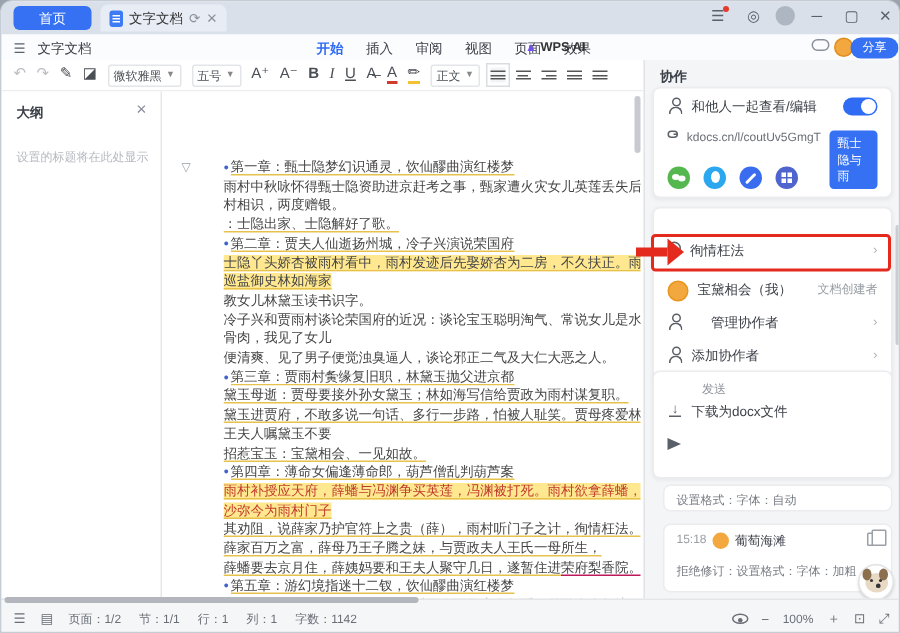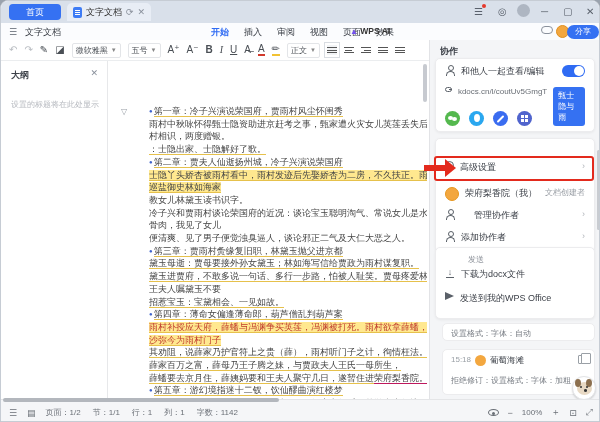--- a/index.html
+++ b/index.html
@@ -238,21 +238,21 @@
   <div class="outline">
     <div class="outline-title">大纲</div>
     <div class="outline-close">✕</div>
     <div class="outline-empty">设置的标题将在此处显示</div>
   </div>
 
   <div class="docarea">
     <span class="para-handle">▽</span>
     <span class="doc-scroll-v"></span>
     <div class="doclines" id="doc-lines">
-        <div class="docline" style="top: 0px;"><span class="bullet">●</span><span class="seg uly">第一章：冷子兴演说荣国府，贾雨村风尘怀闺秀</span></div>
+        <div class="docline" style="top: 0px;"><span class="bullet">●</span><span class="seg uly">第一章：甄士隐梦幻识通灵，饮仙醪曲演红楼梦</span></div>
         <div class="docline" style="top: 12.7px;"><span class="seg">雨村中秋咏怀得甄士隐资助进京赶考之事，甄家遭火灾女儿英莲丢失后出家，甄士隐与雨</span></div>
         <div class="docline" style="top: 25.4px;"><span class="seg">村相识，两度赠银。</span></div>
         <div class="docline" style="top: 38.1px;"><span class="seg uly">：士隐出家、士隐解好了歌。</span></div>
         <div class="docline" style="top: 50.8px;"><span class="bullet">●</span><span class="seg uly">第二章：贾夫人仙逝扬州城，冷子兴演说荣国府</span></div>
         <div class="docline" style="top: 63.5px;"><span class="seg hl uly">士隐丫头娇杏被雨村看中，雨村发迹后先娶娇杏为二房，不久扶正。雨村因</span></div>
         <div class="docline" style="top: 88.9px;"><span class="seg">教女儿林黛玉读书识字。</span></div>
         <div class="docline" style="top: 76.2px;"><span class="seg hl uly">巡盐御史林如海家</span></div>
         <div class="docline" style="top: 101.6px;"><span class="seg">冷子兴和贾雨村谈论荣国府的近况：谈论宝玉聪明淘气、常说女儿是水做的骨肉，男子是泥做的</span></div>
         <div class="docline" style="top: 114.3px;"><span class="seg">骨肉，我见了女儿</span></div>
         <div class="docline" style="top: 127px;"><span class="seg">便清爽、见了男子便觉浊臭逼人，谈论邪正二气及大仁大恶之人。</span></div>
@@ -299,26 +299,26 @@
           </span>
           <span class="share-circ" style="background: rgb(80, 100, 205);">
             <span style="left: 4px; top: 4px; width: 3px; height: 3px; box-shadow: rgb(255, 255, 255) 4px 0px 0px, rgb(255, 255, 255) 0px 4px 0px, rgb(255, 255, 255) 4px 4px 0px;"></span>
           </span>
         </div>
     </div>
 
     <div class="card" style="left:5px; top:98px; width:160px; height:114px;">
       <div class="row" style="top:22px; height:24px;">
         <span class="ic-gear"></span>
-        <span class="row-label">高级设置</span>
+        <span class="row-label">徇情枉法</span>
         <span class="chev" style="margin-left:auto;">›</span>
       </div>
       <div class="row" style="top:48px; height:20px;">
         <span class="owner-avatar"></span>
-        <span class="row-label">荣府梨香院（我）</span>
+        <span class="row-label">宝黛相会（我）</span>
         <span class="row-right">文档创建者</span>
       </div>
       <div class="row" style="top:70px; height:20px;gap:19px;">
         <span class="ic-person"></span>
         <span class="row-label">管理协作者</span>
         <span class="chev" style="margin-left:auto;">›</span>
       </div>
       <div class="row" style="top:92px; height:20px;">
         <span class="ic-person"></span>
         <span class="row-label">添加协作者</span>
@@ -335,21 +335,20 @@
 
     <div class="card" style="left:5px; top:207px; width:160px; height:72px;">
       <div class="send-title">发送</div>
       <div id="send-items">
           <div class="row" style="top: 20px; height: 20px;">
             <span class="ic-down">↓</span>
             <span class="row-label">下载为docx文件</span>
           </div>
           <div class="row" style="top: 44px; height: 20px;">
             <span class="ic-plane"></span>
-            <span class="row-label">发送到我的WPS Office</span>
           </div>
         </div>
     </div>
 
     <div class="hist-card" style="left:12px; top:283px; width:153px; height:18px; overflow:hidden;">
       <div class="hist-msg" style="padding:4px 8px 0;">设置格式：字体：自动</div>
     </div>
     <div class="hist-card" style="left:12px; top:309px; width:153px; height:46px;">
       <div class="row" style="top:5px; height:14px; gap:4px; padding:0 8px;">
         <span class="hist-meta">15:18</span>

